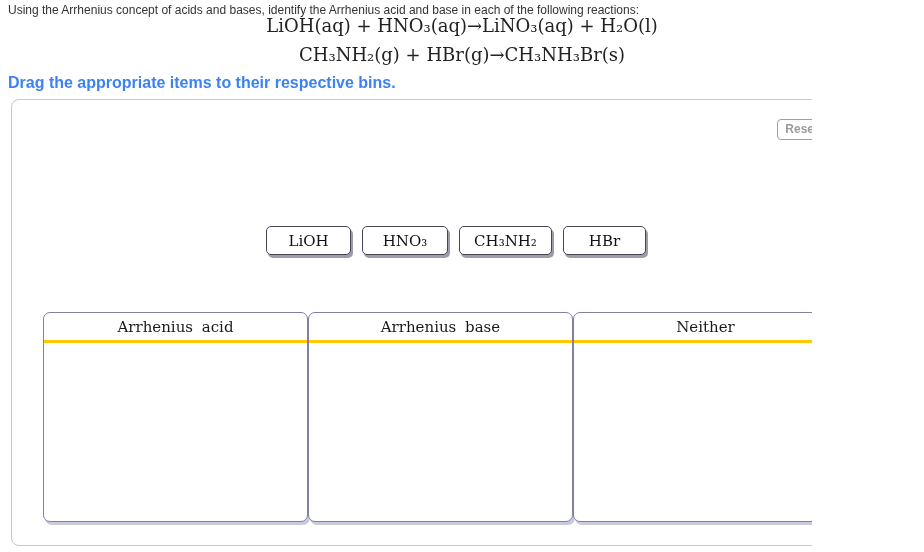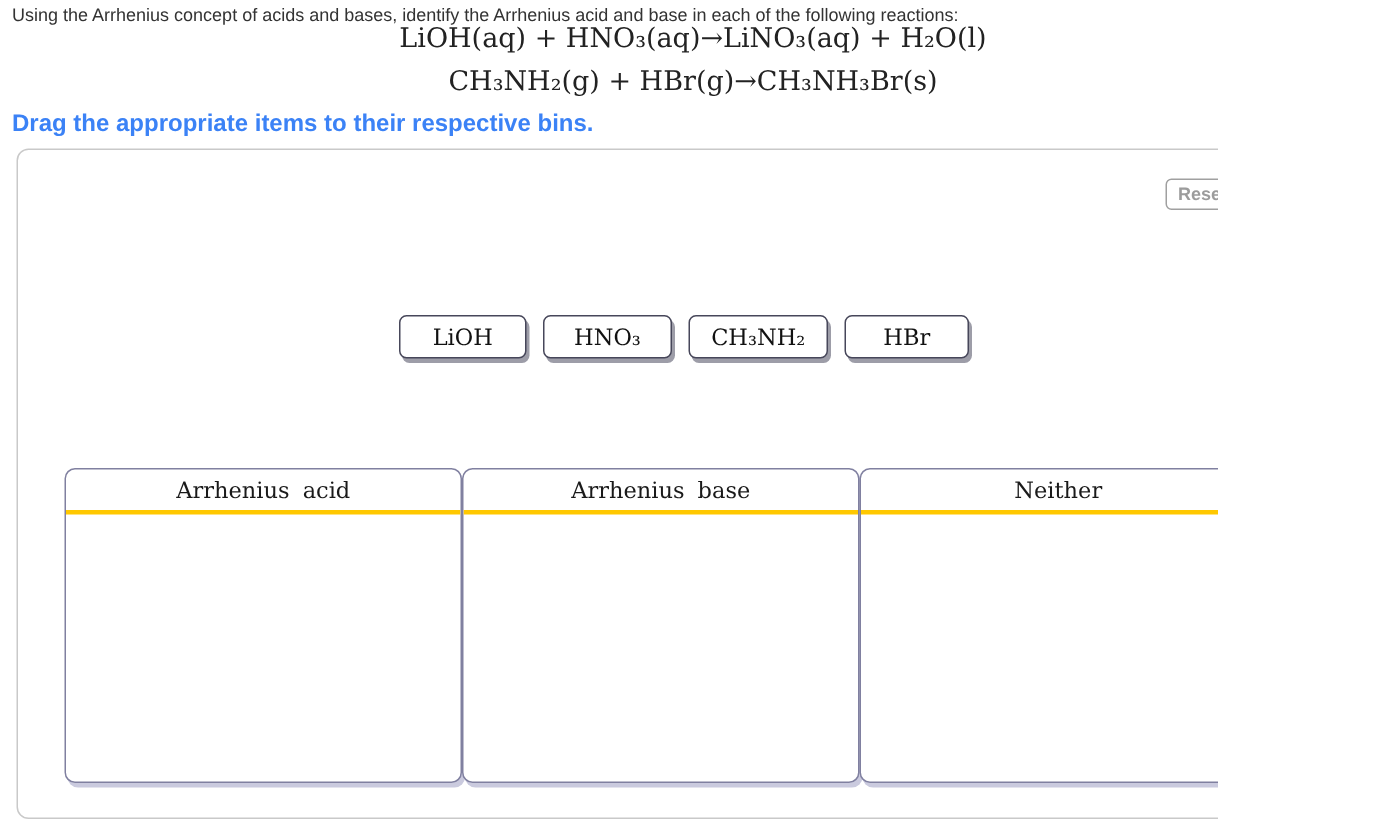--- a/index.html
+++ b/index.html
@@ -84,21 +84,21 @@
   }
   .tb-btn.help {
     color: #c2410c;
     border: 1px solid #555555;
   }
 
   
   .tiles-row {
     position: absolute;
     left: 254px;
-    top: 110px;
+    top: 126px;
     display: flex;
     gap: 11px;
     align-items: flex-end;
   }
   .tile {
     height: 27px;
     background: #ffffff;
     border: 1px solid #47475a;
     border-radius: 5px;
     box-shadow: 2px 3px 0 0 #9d9da8;

